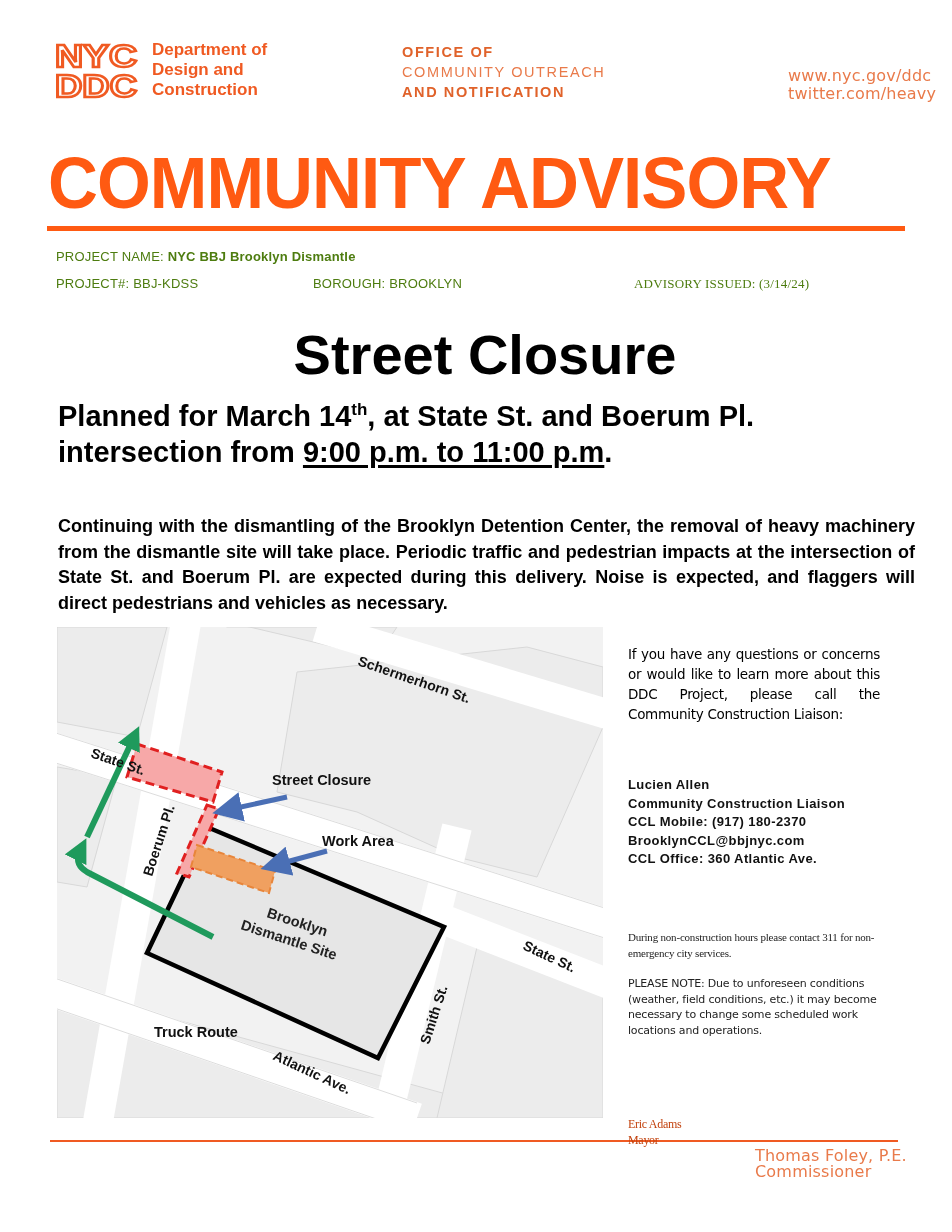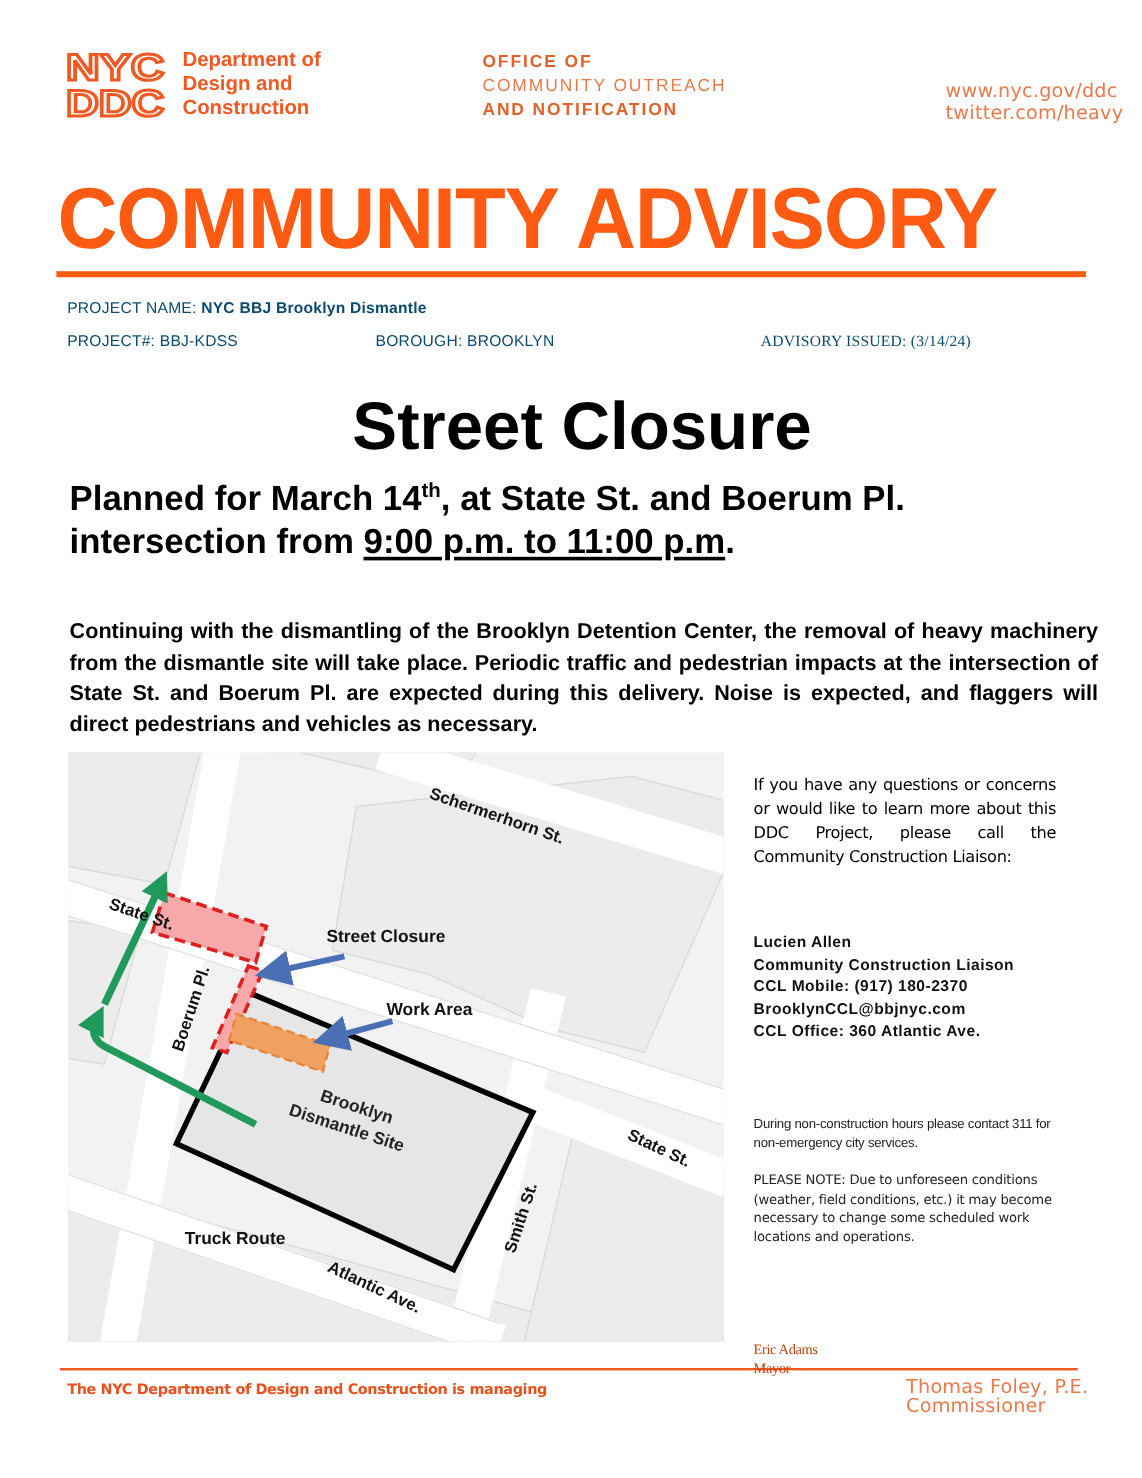--- a/index.html
+++ b/index.html
@@ -10,35 +10,35 @@
   .logo { left: 55px; top: 40px; width: 84px; height: 60px; }
   .dept { left: 152px; top: 40px; font-weight: bold; font-size: 17px; line-height: 20px; color: #f05a22; }
   .office { left: 402px; top: 42px; font-size: 14.5px; line-height: 20px; letter-spacing: 1.6px; color: #e0622a; }
   .office .b { font-weight: bold; }
   .office .l { font-weight: normal; color: #e97a4a; }
   .links { left: 788px; top: 67px; font-size: 16px; line-height: 18px; color: #e97a4a; font-family: "DejaVu Sans", sans-serif; letter-spacing: 0.2px; }
 
   .advisory { left: 48px; top: 140px; width: 860px; font-size: 72px; font-weight: bold; color: #ff5a12; letter-spacing: -1px; line-height: 86px; transform: scaleX(0.96); transform-origin: left; white-space: nowrap; font-family: "Liberation Sans Narrow", "Liberation Sans", sans-serif; }
   .adv-rule { left: 47px; top: 226px; width: 858px; height: 5px; background: #ff5a12; }
 
-  .meta { font-size: 13px; color: #0c4a6e; letter-spacing: 0.2px; }
+  .meta { font-size: 13px; color: #4d7c0f; letter-spacing: 0.2px; }
 
   .title { left: 0; width: 970px; top: 322px; text-align: center; font-size: 56px; font-weight: bold; line-height: 66px; }
   .subtitle { left: 58px; top: 398px; width: 860px; font-size: 29px; font-weight: bold; line-height: 36px; }
   .subtitle sup { font-size: 17px; line-height: 0; }
   .subtitle u { text-decoration-thickness: 3px; text-underline-offset: 3px; }
   .body-text { left: 58px; top: 482px; width: 857px; font-size: 18px; font-weight: bold; line-height: 25.5px; text-align: justify; margin-top: 32px; }
 
   
   .map { left: 57px; top: 627px; width: 546px; height: 491px; background: #f4f4f4; overflow: hidden; }
 
   
   .side-intro { left: 628px; top: 644px; width: 252px; font-size: 13.5px; line-height: 20px; color: #000000; text-align: justify; font-family: "DejaVu Sans", sans-serif; letter-spacing: -0.3px; }
   .contact { left: 628px; top: 776px; font-size: 13px; line-height: 18.5px; font-weight: bold; color: #111; letter-spacing: 0.4px; }
-  .note1 { left: 628px; top: 930px; width: 270px; font-size: 11px; line-height: 15.5px; color: #222; font-family: Liberation Sans, sans-serif; letter-spacing: -0.2px; }
+  .note1 { left: 628px; top: 930px; width: 270px; font-size: 11px; line-height: 15.5px; color: #222; font-family: Liberation Serif, serif; letter-spacing: -0.2px; }
   .note2 { left: 628px; top: 976px; width: 270px; font-size: 11px; line-height: 15.5px; color: #222; font-family: "DejaVu Sans", sans-serif; letter-spacing: -0.2px; }
 
   
   .foot-rule { left: 50px; top: 1140px; width: 848px; height: 2px; background: #f05a22; }
   .foot-left { left: 56px; top: 1150px; font-size: 12px; line-height: 16px; font-weight: bold; color: #e8501c; font-family: "DejaVu Sans", sans-serif; letter-spacing: -0.3px; }
   .foot-mayor { left: 628px; top: 1116px; font-size: 12px; line-height: 16px; color: #c2410c; font-family: Liberation Serif, serif; letter-spacing: -0.3px; }
   .foot-comm { left: 755px; top: 1148px; font-size: 16px; line-height: 16px; color: #e97a4a; font-family: "DejaVu Sans", sans-serif; letter-spacing: 0.2px; }
 </style>
 </head>
 <body>
@@ -165,21 +165,20 @@
   <div>Community Construction Liaison</div>
   <div>CCL Mobile: (917) 180-2370</div>
   <div>BrooklynCCL@bbjnyc.com</div>
   <div>CCL Office: 360 Atlantic Ave.</div>
 </div>
 <div class="abs note1">During non-construction hours please contact 311 for non-emergency city services.</div>
 <div class="abs note2">PLEASE NOTE: Due to unforeseen conditions (weather, field conditions, etc.) it may become necessary to change some scheduled work locations and operations.</div>
 
 <div class="abs foot-rule"></div>
 <div class="abs foot-left">
-  <div>The NYC Department of Design and Construction is managing</div>
 </div>
 <div class="abs foot-mayor">
   <div>Eric Adams</div>
   <div>Mayor</div>
 </div>
 <div class="abs foot-comm">
   <div>Thomas Foley, P.E.</div>
   <div>Commissioner</div>
 </div>
 

